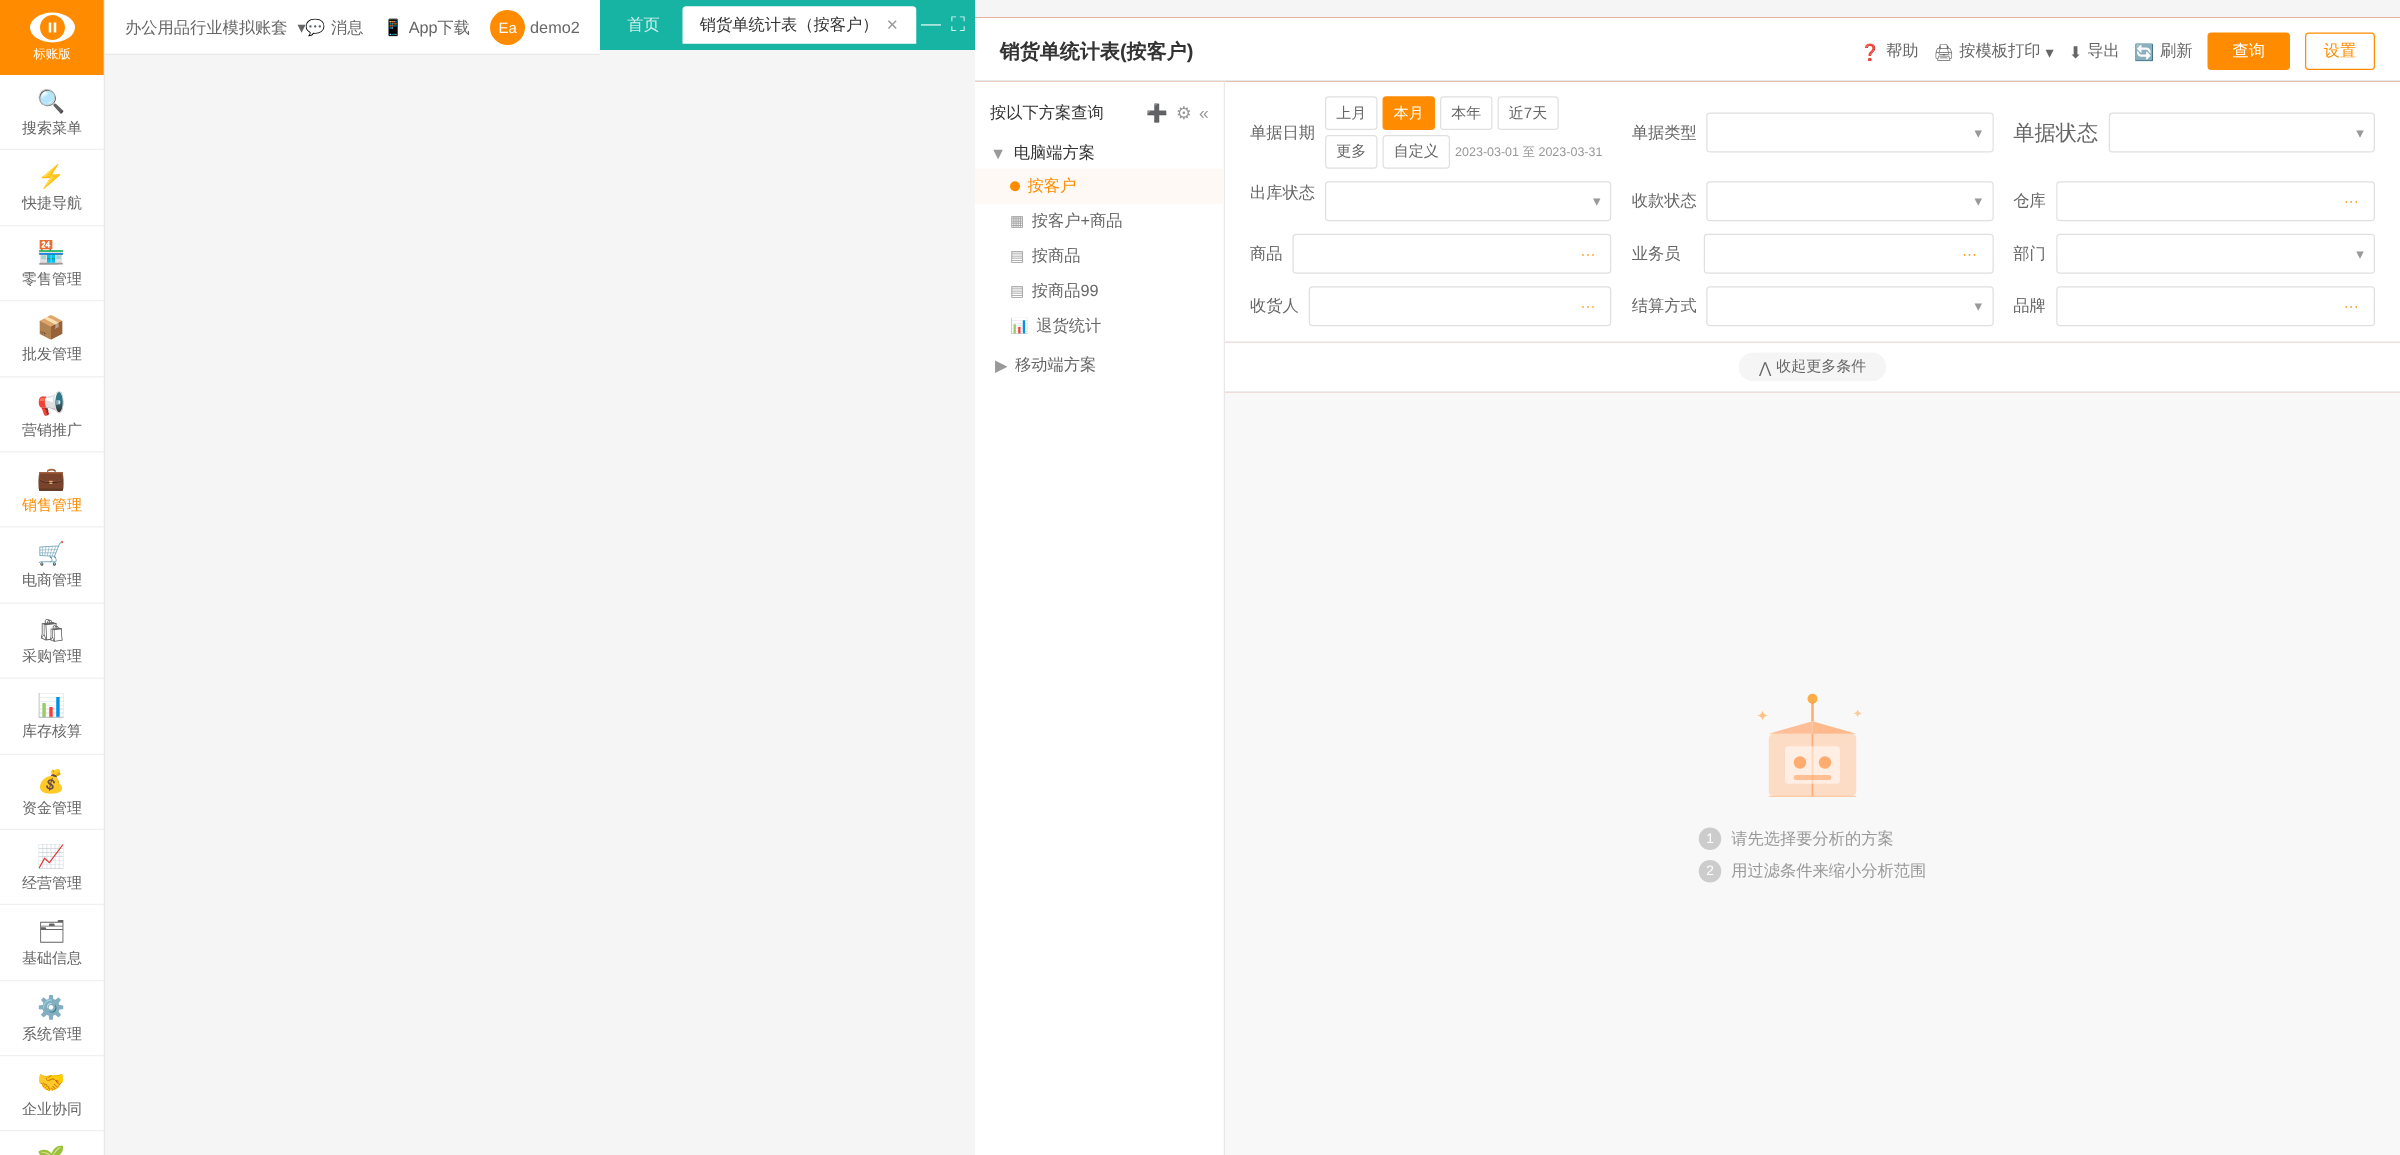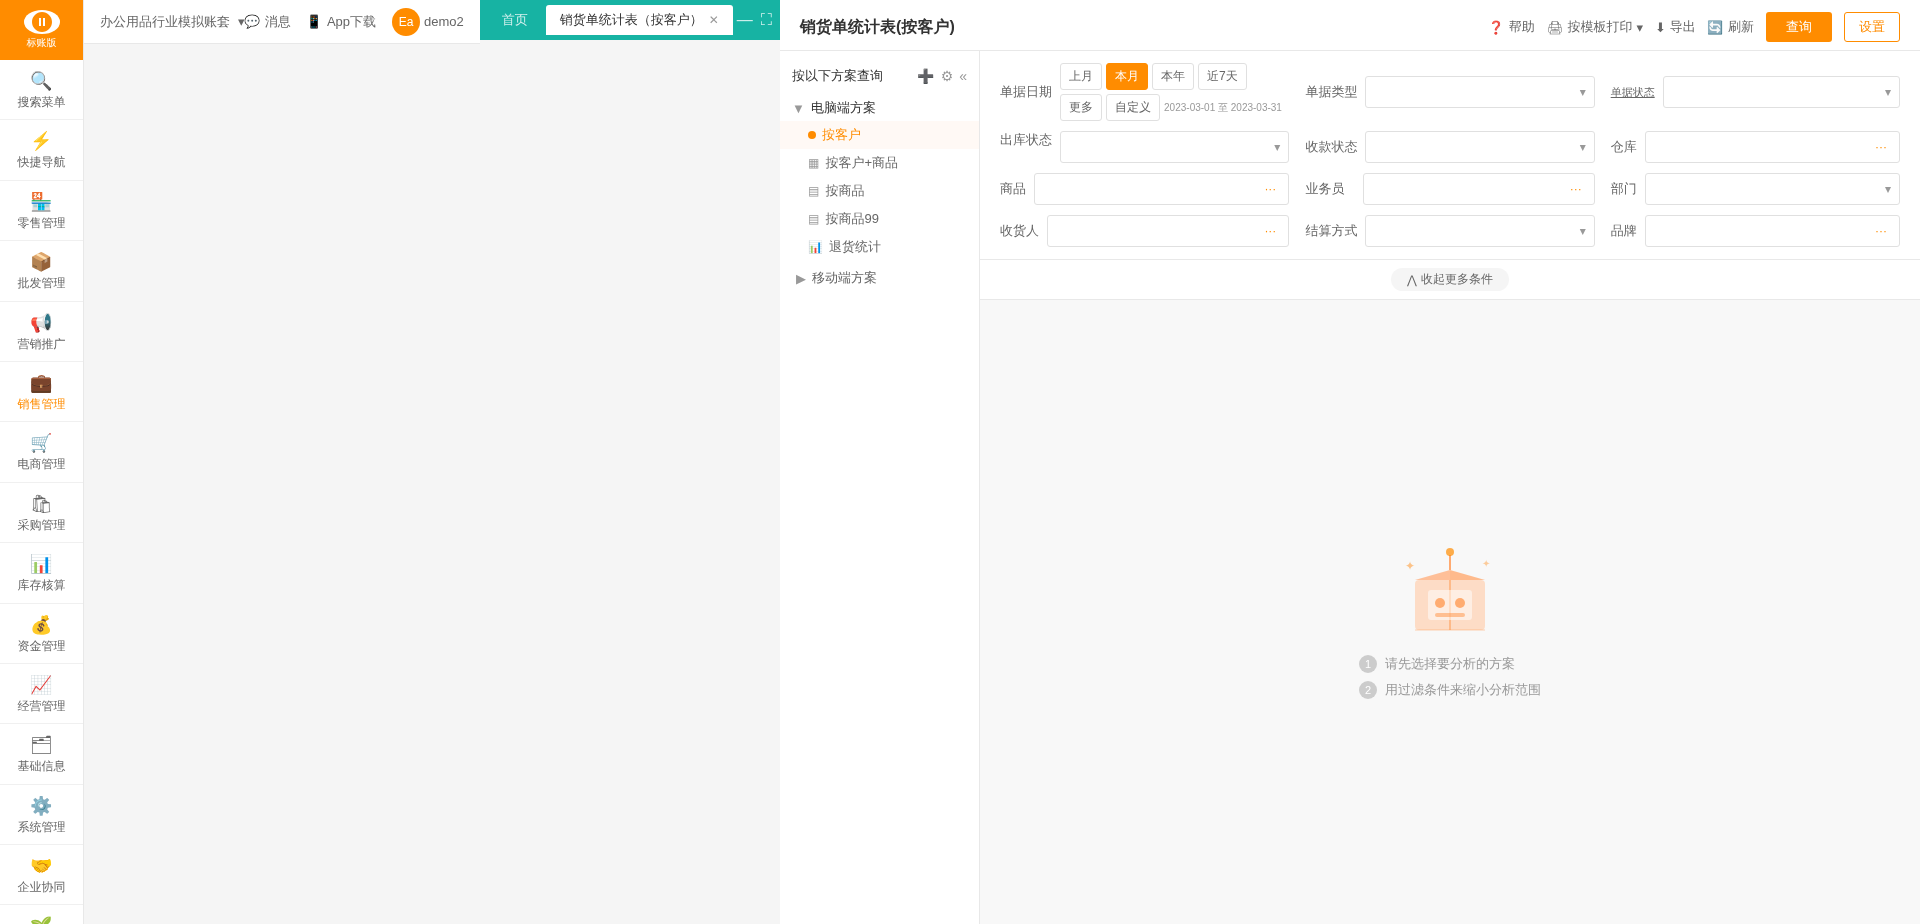--- a/index.html
+++ b/index.html
@@ -30,21 +30,21 @@
 
     
     .tab-bar { height: 40px; background: #17b3a3; display: flex; align-items: center; padding: 0 8px; gap: 4px; flex-shrink: 0; }
     .tab-item { display: flex; align-items: center; gap: 6px; padding: 6px 14px; border-radius: 3px 3px 0 0; font-size: 13px; cursor: pointer; color: rgba(255,255,255,0.8); }
     .tab-item.active { background: #fff; color: #333; }
     .tab-close { font-size: 12px; color: #999; cursor: pointer; display: flex; align-items: center; }
     .tab-bar-actions { margin-left: auto; display: flex; gap: 8px; }
     .tab-bar-action { color: rgba(255,255,255,0.8); cursor: pointer; font-size: 16px; display: flex; align-items: center; }
 
     
-    .page-content { flex: 1; overflow: auto; background: #c2410c; display: flex; flex-direction: column; }
+    .page-content { flex: 1; overflow: auto; background: #c2410c; display: flex; flex-direction: column; margin-top: 14px; }
     .page-header { display: flex; align-items: center; justify-content: space-between; padding: 12px 20px 8px; background: #fff; border-bottom: 1px solid #e8e8e8; }
     .page-title { font-size: 16px; font-weight: bold; color: #333; }
     .page-actions { display: flex; align-items: center; gap: 12px; color: #666; font-size: 13px; }
     .page-action-item { display: flex; align-items: center; gap: 4px; cursor: pointer; }
     .btn-primary { background: #ff8c00; color: #fff; border: none; padding: 6px 20px; border-radius: 3px; cursor: pointer; font-size: 13px; }
     .btn-secondary { background: #fff; color: #ff8c00; border: 1px solid #ff8c00; padding: 5px 14px; border-radius: 3px; cursor: pointer; font-size: 13px; }
 
     
     .content-body { display: flex; flex: 1; overflow: hidden; }
 
@@ -286,21 +286,21 @@
               </div>
             </div>
             <div style="display:flex; align-items:center; gap:8px; flex:1;">
               <span style="color:#666; font-size:13px; white-space:nowrap;">单据类型</span>
               <div class="filter-input" style="flex:1;">
                 <span></span>
                 <span class="chevron">▾</span>
               </div>
             </div>
             <div style="display:flex; align-items:center; gap:8px; flex:1;">
-              <span style="color:#666; font-size:11px; white-space:nowrap;text-decoration:underline;">单据状态</span>
+              <span style="color:#666; font-size:17px; white-space:nowrap;">单据状态</span>
               <div class="filter-input" style="flex:1;">
                 <span></span>
                 <span class="chevron">▾</span>
               </div>
             </div>
           </div>
 
           <div style="display:flex; align-items:center; gap:16px; margin-bottom:10px;">
             <div style="display:flex; gap:8px; flex:1;">
               <span style="color:#666; font-size:13px; white-space:nowrap;">出库状态</span>

